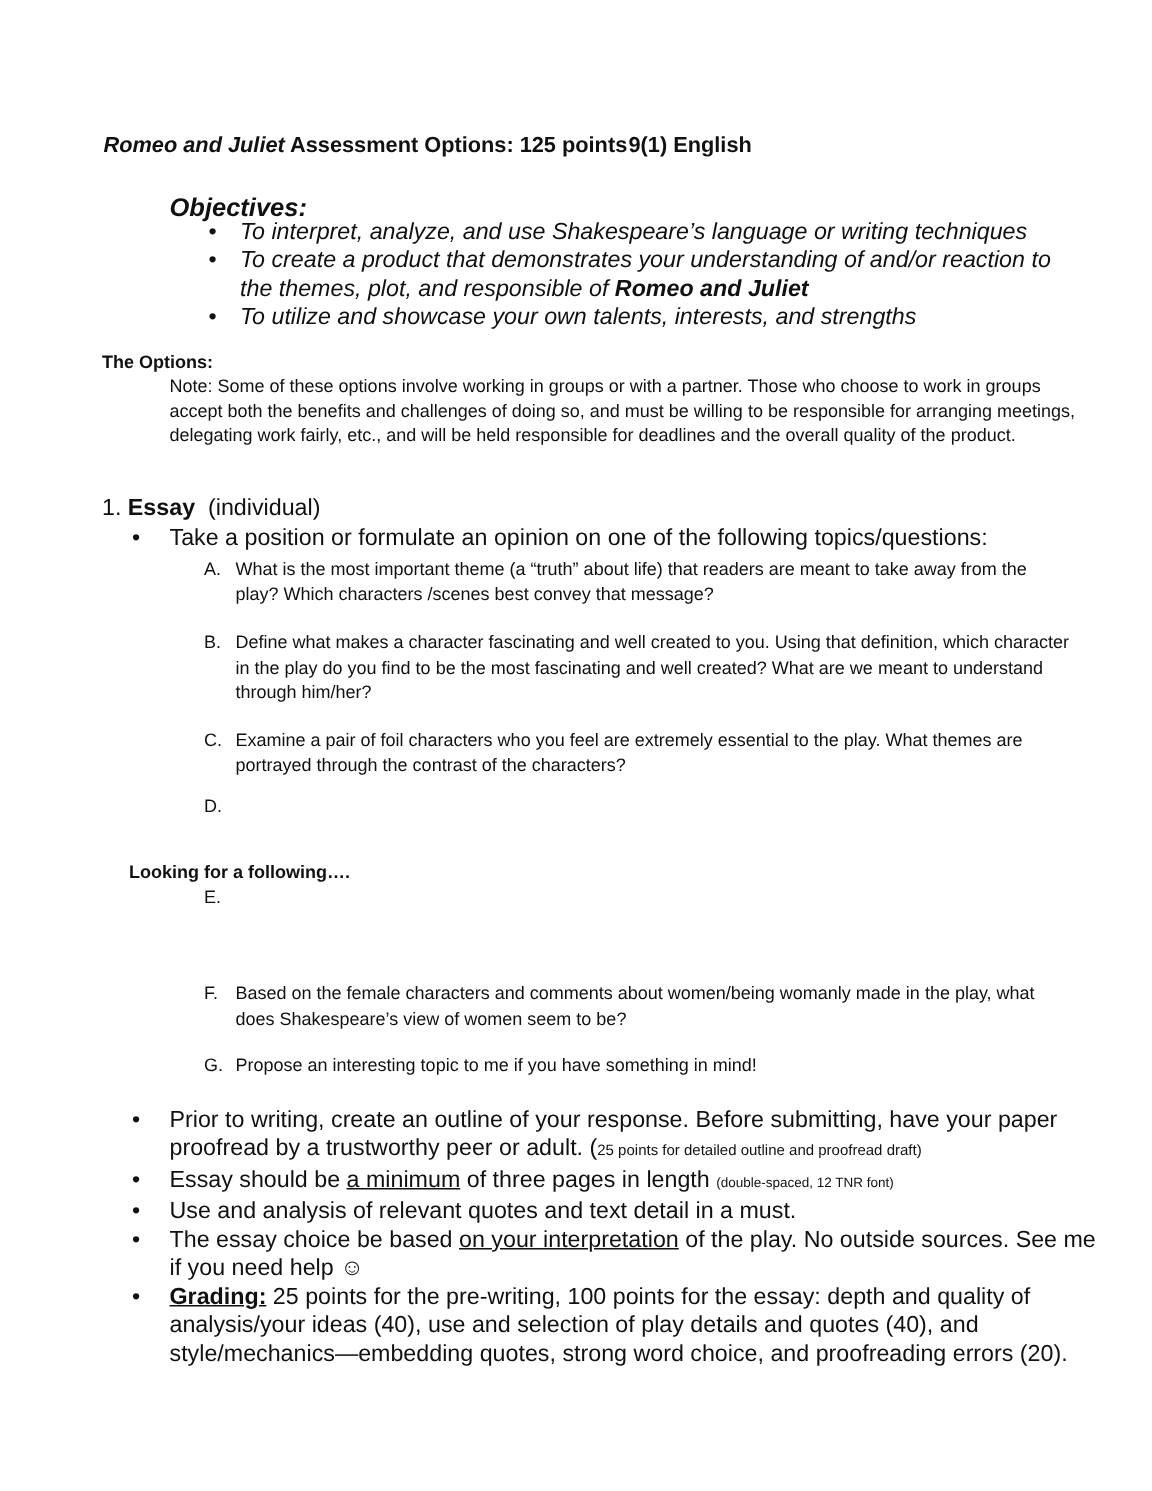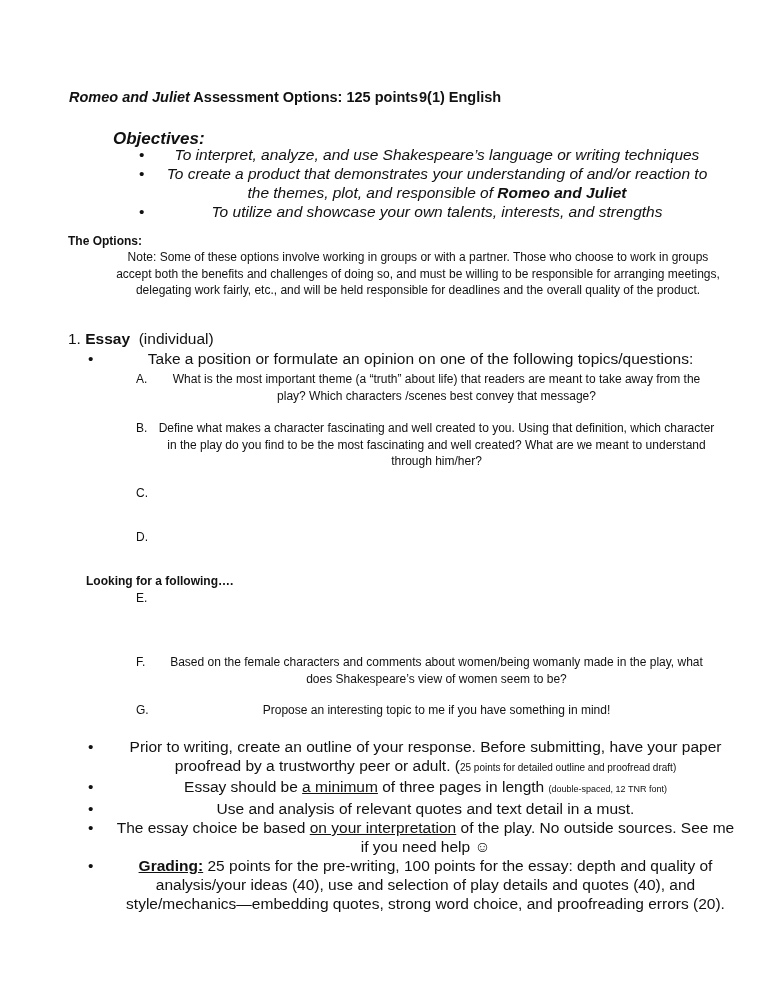--- a/index.html
+++ b/index.html
@@ -1,19 +1,19 @@
 <!DOCTYPE html>
 <html><head>
 <meta charset="utf-8">
 <style>
   html, body { margin: 0; padding: 0; background: #ffffff; }
   body { width: 768px; height: 994px; position: relative; overflow: hidden;
          font-family: "Liberation Sans", sans-serif; color: #111; }
   .page { position: absolute; left: 0; top: 0; width: 768px; height: 994px; }
-  .abs { position: absolute; text-align: center; }
+  .abs { position: absolute; }
   .title { left: 69px; top: 89px; font-size: 14.5px; font-weight: bold; white-space: nowrap; }
   .title i { font-style: italic; }
   .course { left: 419px; top: 89px; font-size: 14.5px; font-weight: bold; }
   .obj-head { left: 113px; top: 129px; font-size: 17px; font-weight: bold; font-style: italic; }
   .obj-list { left: 134px; top: 145px; width: 580px; font-size: 15.5px; font-style: italic; line-height: 19px; }
   .bl { position: relative; padding-left: 26px; }
   .bl .dot { position: absolute; left: 5px; top: 0; font-style: normal; }
   .opts-head { left: 68px; top: 234px; font-size: 12px; font-weight: bold; }
   .note { left: 113px; top: 249px; width: 610px; font-size: 12px; line-height: 16.5px; }
   .essay-head { left: 68px; top: 330px; font-size: 15.5px; }
@@ -57,21 +57,21 @@
       <span class="txt">Take a position or formulate an opinion on one of the following topics/questions:</span>
     </div>
 
   <div class="abs topics" style="top:371px">
       <div class="topic"><span class="letter">A.</span><span>What is the most important theme (a “truth” about life) that readers are meant to take away from the play? Which characters /scenes best convey that message?</span></div>
     </div>
   <div class="abs topics" style="top:420px">
       <div class="topic"><span class="letter">B.</span><span>Define what makes a character fascinating and well created to you.  Using that definition, which character in the play do you find to be the most fascinating and well created? What are we meant to understand through him/her?</span></div>
     </div>
   <div class="abs topics" style="top:485px">
-      <div class="topic"><span class="letter">C.</span></div>
+      <div class="topic"><span class="letter">C.</span><span>Examine a pair of foil characters who you feel are extremely essential to the play.  What themes are portrayed through the contrast of the characters?</span></div>
     </div>
   <div class="abs topics" style="top:529px">
       <div class="topic"><span class="letter">D.</span></div>
     </div>
 
   <div class="abs challenge">Looking for a following….</div>
 
   <div class="abs topics" style="top:590px">
       <div class="topic"><span class="letter">E.</span></div>
     </div>

